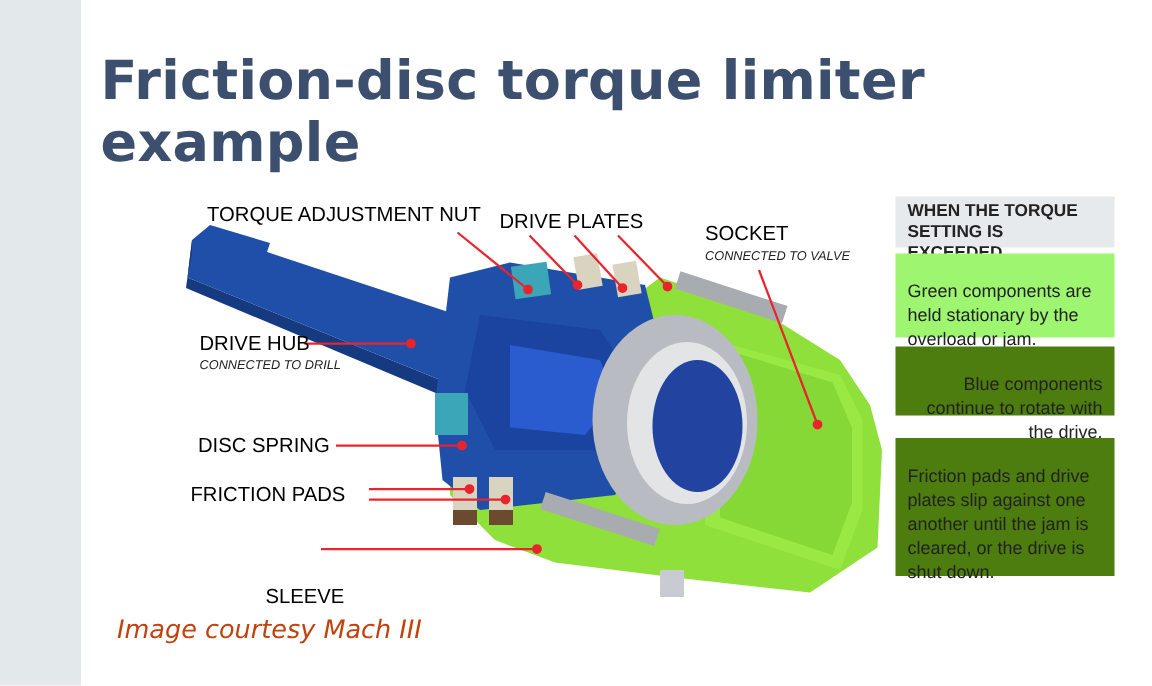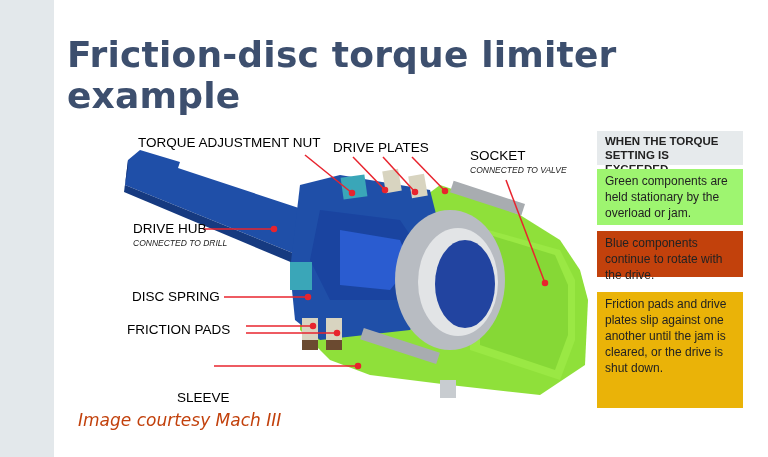--- a/index.html
+++ b/index.html
@@ -3,25 +3,25 @@
 <meta charset="utf-8">
 <style>
   html,body{margin:0;padding:0;}
   body{width:768px;height:457px;background:#ffffff;position:relative;overflow:hidden;font-family:"Liberation Sans",sans-serif;}
   .sidebar{position:absolute;left:0;top:0;width:54px;height:457px;background:#e3e8eb;}
   .title{position:absolute;left:67px;top:34px;font-size:36px;font-weight:bold;color:#3d4f6e;letter-spacing:0.2px;font-family:"DejaVu Sans",sans-serif;}
   .credit{position:absolute;left:78px;top:410px;font-size:17px;font-style:italic;color:#c2410c;font-family:"DejaVu Sans",sans-serif;font-weight:normal;}
   .diagram{position:absolute;left:0;top:0;width:768px;height:457px;}
   .lbl{position:absolute;color:#000000;font-size:13.5px;font-family:"Liberation Sans",sans-serif;white-space:nowrap;}
   .sub{position:absolute;color:#222;font-size:8.5px;font-weight:normal;font-style:italic;font-family:"Liberation Sans",sans-serif;white-space:nowrap;}
-  .box{position:absolute;left:597px;width:146px;font-size:12px;line-height:16px;color:#222;font-family:"Liberation Sans",sans-serif;box-sizing:border-box;padding:4px 8px;}
+  .box{position:absolute;left:597px;width:146px;font-size:12px;line-height:16px;color:#222;font-family:"Liberation Sans",sans-serif;box-sizing:border-box;padding:17px 8px;}
   .box-head{top:131px;height:34px;background:#e6eaec;font-weight:bold;font-size:11.5px;line-height:14px;padding:3px 8px;color:#222;}
   .box-green{top:169px;height:56px;background:#9ef570;}
-  .box-blue{top:231px;height:46px;background:#c2410c;}
-  .box-gray{top:292px;height:116px;background:#eab308;}
+  .box-blue{top:231px;height:46px;background:#4d7c0f;text-align:right;}
+  .box-gray{top:292px;height:92px;background:#4d7c0f;}
 </style>
 </head>
 <body>
 
 <div class="sidebar"></div>
 <div class="title">Friction-disc torque limiter example</div>
 
 <svg class="diagram" viewBox="0 0 768 457" xmlns="http://www.w3.org/2000/svg">
 
   <g>

